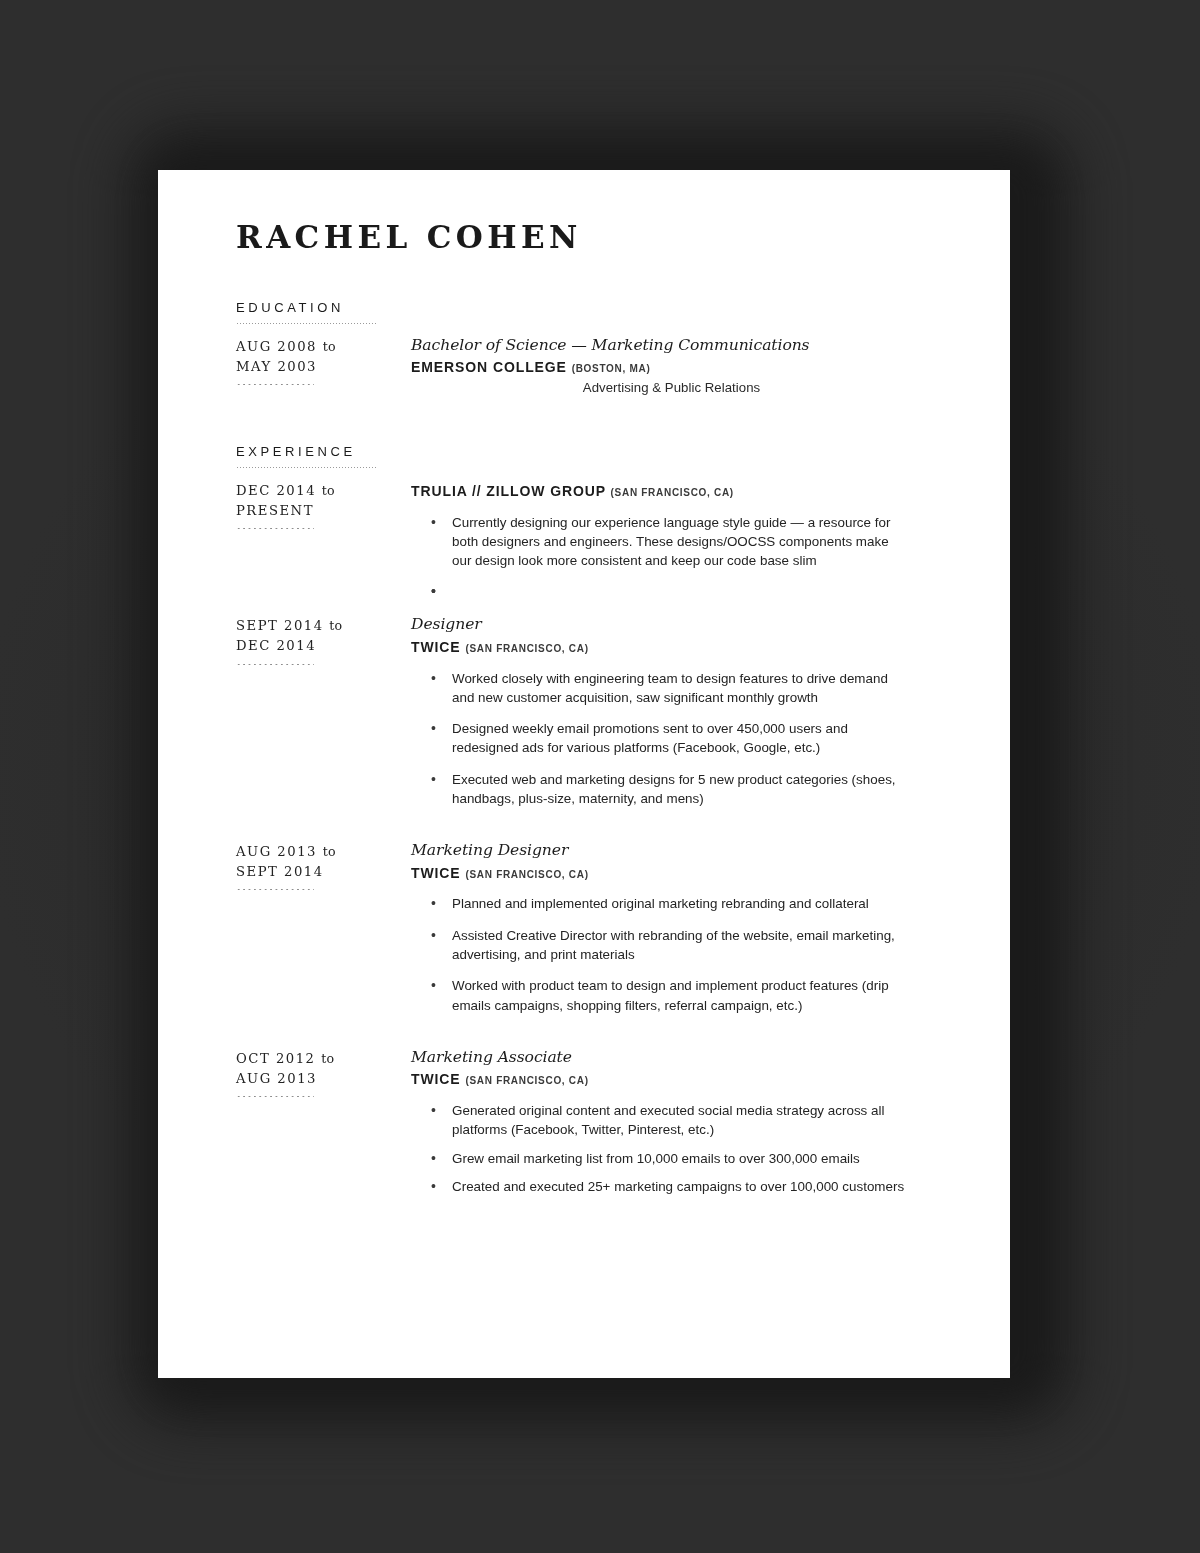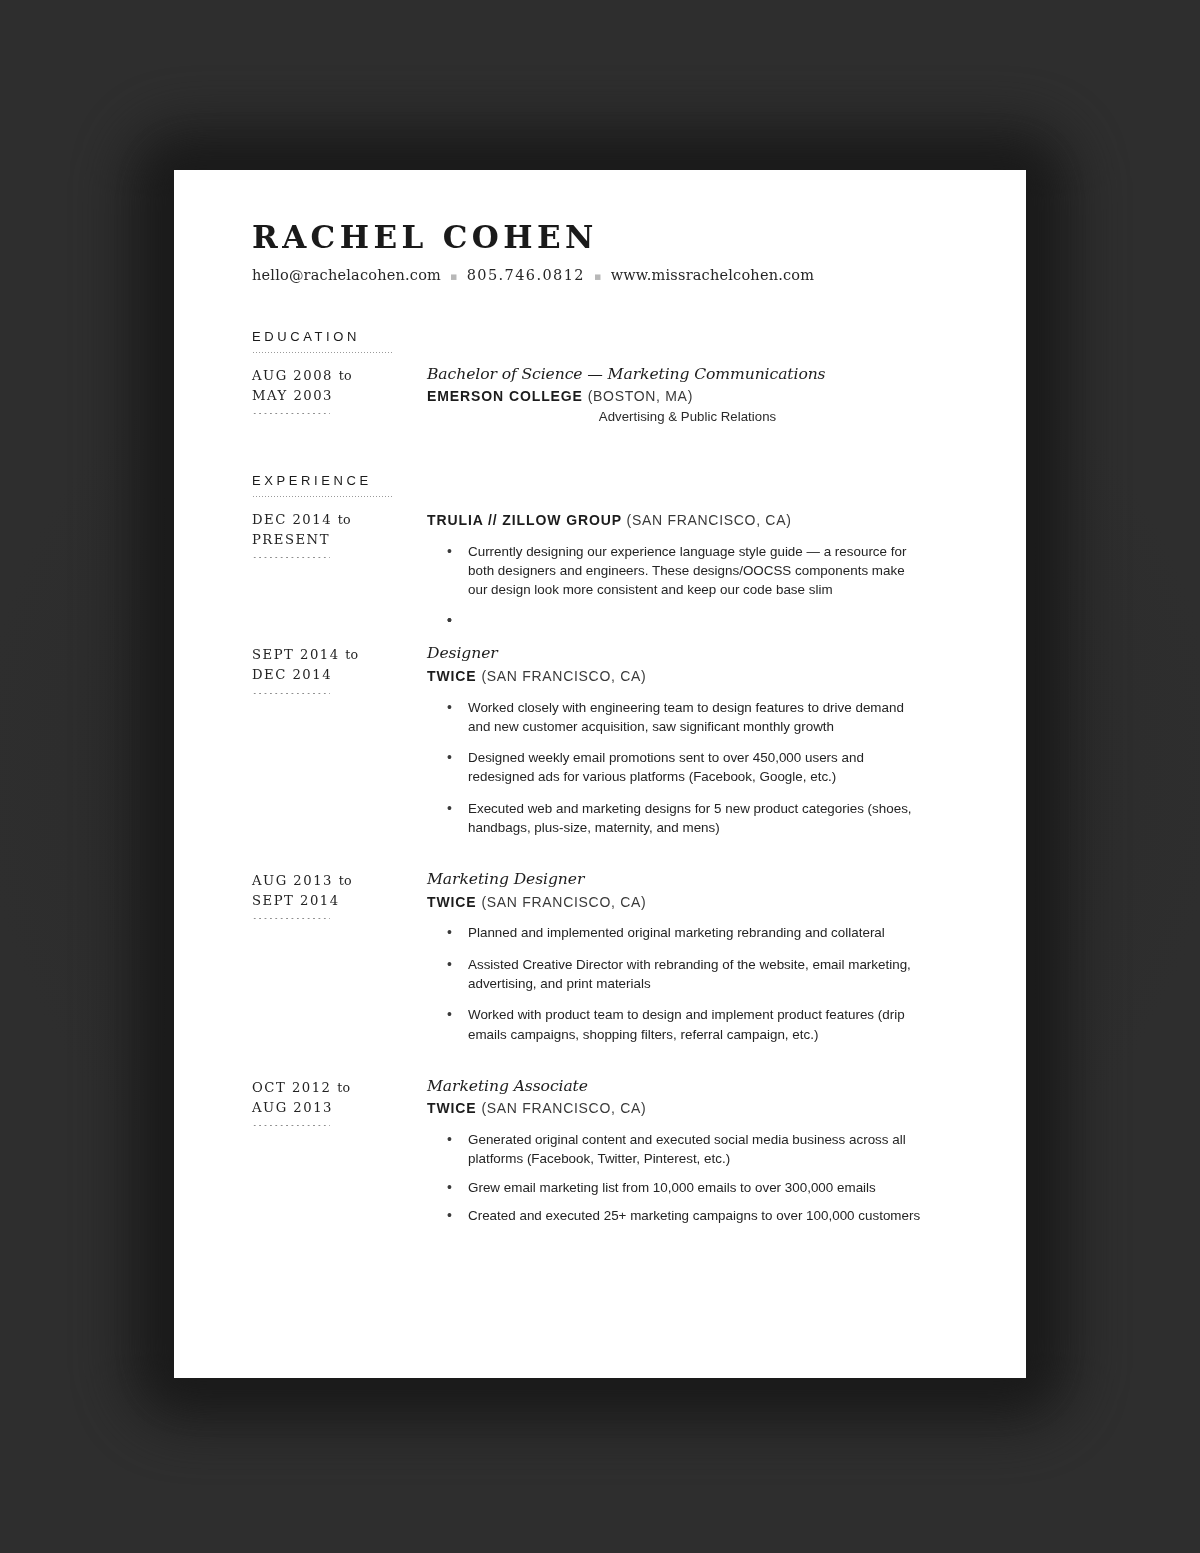--- a/index.html
+++ b/index.html
@@ -28,21 +28,21 @@
     position:absolute;
     left:150px; top:148px; width:900px; height:1254px;
     border-radius:44px;
     background:#1a1a1a;
     filter:blur(16px);
     opacity:.9;
   }
 
   #sheet {
     position:absolute;
-    left:174px; top:170px;
+    left:158px; top:170px;
     width:852px; height:1208px;
     background:#ffffff;
     overflow:hidden;
   }
 
   .inner { padding:50px 78px 0 78px; }
 
   
   .name {
     font-family:"DejaVu Serif", serif;
@@ -126,22 +126,22 @@
   .org {
     margin-top:3px;
     font-family:"Liberation Sans", sans-serif;
     font-weight:700;
     font-size:14px;
     letter-spacing:.9px;
     color:#1c1c1c;
     line-height:1.35;
   }
   .org .loc {
-    font-weight:400;
-    font-size:14px;
+    font-weight:700;
+    font-size:10px;
     letter-spacing:.7px;
     color:#3a3a3a;
   }
   .subline {
     margin-top:2px;
     font-size:13.2px;
     color:#2a2a2a;
     letter-spacing:.05px;
     line-height:1.4;
     text-align:center;
@@ -170,23 +170,20 @@
 
 <div id="stage">
   <div id="glow"></div>
   <div id="glow2"></div>
 
   <div id="sheet">
     <div class="inner">
 
       <div>
         <div class="name">RACHEL COHEN</div>
-        <div class="contact">
-          <span>hello@rachelacohen.com</span><span class="sep">▪</span><span class="phone">805.746.0812</span><span class="sep">▪</span><span>www.missrachelcohen.com</span>
-        </div>
       </div>
 
       <div class="section">
         <div class="section-title">EDUCATION</div>
         <div class="dotrule"></div>
 
         <div class="entry">
           <div class="col-date">
             <div class="date-line">
               <span>AUG 2008</span>
@@ -260,21 +257,21 @@
             <div class="entry gap">
               <div class="col-date">
                 <div class="date-line"><span>OCT 2012</span> <span class="to">to</span></div>
                 <div class="date-line">AUG 2013</div>
                 <div class="date-dots"></div>
               </div>
               <div class="col-body">
                 <div class="role">Marketing Associate</div>
                 <div class="org"><span>TWICE</span> <span class="loc">(SAN FRANCISCO, CA)</span></div>
                 <ul class="bullets tight">
-                  <li><span class="dot">•</span><span>Generated original content and executed social media business across all platforms (Facebook, Twitter, Pinterest, etc.)</span></li>
+                  <li><span class="dot">•</span><span>Generated original content and executed social media strategy across all platforms (Facebook, Twitter, Pinterest, etc.)</span></li>
                   <li><span class="dot">•</span><span>Grew email marketing list from 10,000 emails to over 300,000 emails</span></li>
                   <li><span class="dot">•</span><span>Created and executed 25+ marketing campaigns to over 100,000 customers</span></li>
                 </ul>
               </div>
             </div>
           </div>
       </div>
 
     </div>
   </div>

